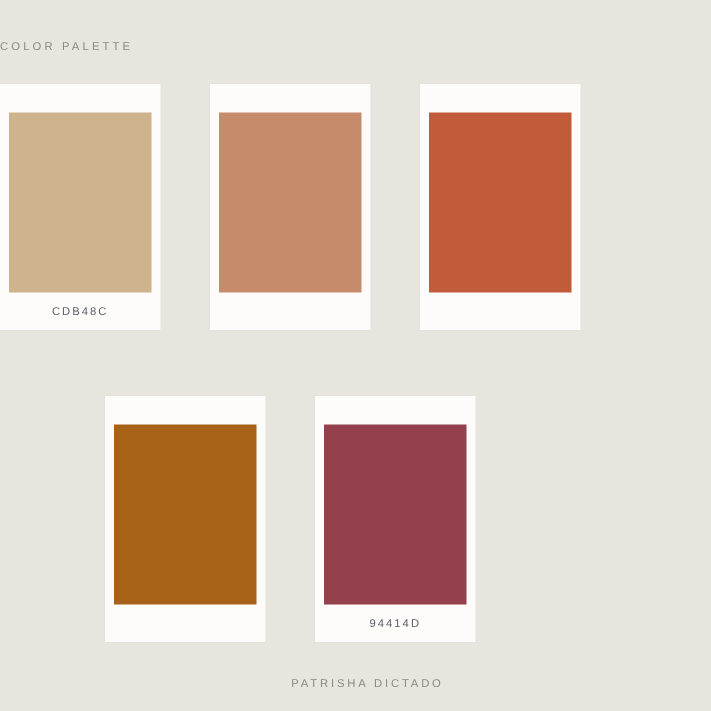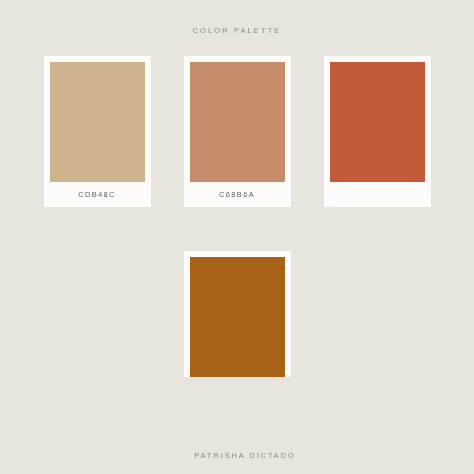--- a/index.html
+++ b/index.html
@@ -12,21 +12,21 @@
     background: #e8e5df;
     font-family: "Liberation Sans", sans-serif;
     overflow: hidden;
     position: relative;
   }
   .palette-board {
     position: absolute;
     inset: 0;
     display: flex;
     flex-direction: column;
-    align-items: center;
+    align-items: flex-start;
   }
   .board-title {
     margin-top: 27px;
     font-size: 7.5px;
     letter-spacing: 2.1px;
     color: #8b8983;
     text-transform: uppercase;
     font-weight: 400;
     line-height: 1;
     text-align: center;
@@ -40,21 +40,21 @@
     gap: 44px;
   }
   .swatch-row {
     display: flex;
     justify-content: center;
     gap: 33px;
   }
   .swatch-card {
     width: 107px;
     background: #fdfcfa;
-    padding: 6px 6px 0 6px;
+    padding: 19px 6px 0 6px;
     box-sizing: border-box;
     display: flex;
     flex-direction: column;
     box-shadow: 0 0 0 0.5px rgba(0,0,0,0.015);
   }
   .swatch-color {
     width: 100%;
     height: 120px;
     display: block;
   }
@@ -93,35 +93,38 @@
 
     <div class="swatch-row">
 
       <div class="swatch-card">
         <div class="swatch-color" style="background: rgb(205, 180, 140);"></div>
         <div class="swatch-label">CDB48C</div>
       </div>
 
       <div class="swatch-card">
         <div class="swatch-color" style="background: rgb(198, 139, 106);"></div>
-        <div class="swatch-label">C68B6A</div>
       </div>
 
       <div class="swatch-card">
         <div class="swatch-color" style="background: rgb(194, 91, 58);"></div>
       </div>
 
     </div>
 
     <div class="swatch-row">
 
       <div class="swatch-card">
         <div class="swatch-color" style="background: rgb(167, 98, 23);"></div>
       </div>
 
+      <div class="swatch-card">
+        <div class="swatch-color" style="background: rgb(148, 65, 77);"></div>
+        <div class="swatch-label">94414D</div>
+      </div>
 
     </div>
 
   </div>
 
   <div class="board-credit">PATRISHA DICTADO</div>
 
 </div>
 
 </body></html>

